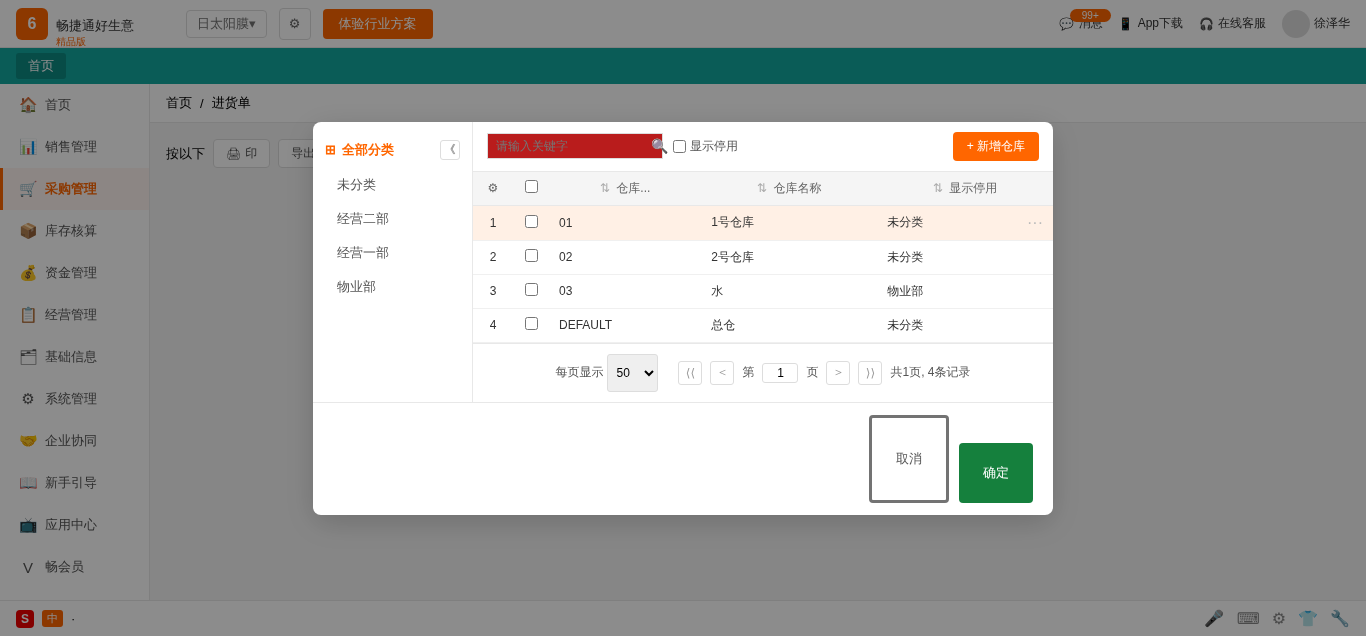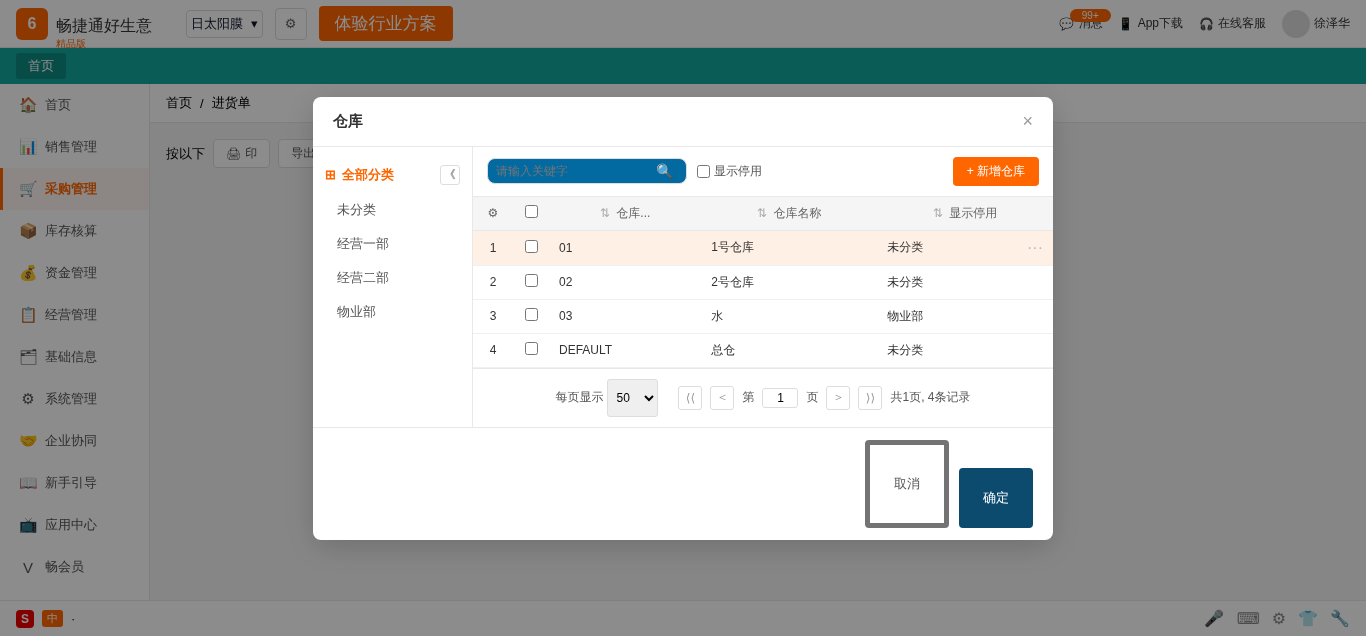--- a/index.html
+++ b/index.html
@@ -16,37 +16,37 @@
       position: fixed; top: 0; left: 0; right: 0; z-index: 100;
     }
     .logo-area {
       display: flex; align-items: center; width: 150px;
     }
     .logo-icon {
       width: 32px; height: 32px; background: #f60; border-radius: 6px;
       display: flex; align-items: center; justify-content: center;
       color: #fff; font-weight: bold; font-size: 16px; margin-right: 8px;
     }
-    .logo-text { font-size: 16px; color: #333; line-height: 1.3; margin-top: 20px; }
+    .logo-text { font-size: 13px; color: #333; line-height: 1.3; margin-top: 20px; }
     .logo-sub { font-size: 10px; color: #f60; }
     .header-middle {
       display: flex; align-items: center; flex: 1; padding: 0 20px; gap: 12px;
     }
     .store-selector {
-      display: flex; align-items: center; gap: 8px;
-      border: 1px solid #ddd; border-radius: 4px; padding: 4px 4px;
-      cursor: pointer; font-size: 13px; color: #0f172a;
+      display: flex; align-items: center; gap: 0;
+      border: 1px solid #ddd; border-radius: 4px; padding: 4px 10px;
+      cursor: pointer; font-size: 13px; color: #737373;
     }
     .gear-btn {
       width: 32px; height: 32px; display: flex; align-items: center; justify-content: center;
       border: 1px solid #ddd; border-radius: 4px; cursor: pointer; color: #666;
     }
     .trial-btn {
       background: #f60; color: #fff; border: none; border-radius: 4px;
-      padding: 6px 16px; cursor: pointer; font-size: 17px;
+      padding: 6px 16px; cursor: pointer; font-size: 13px;
     }
     .header-right {
       display: flex; align-items: center; gap: 16px; margin-left: auto;
     }
     .header-right-item {
       display: flex; align-items: center; gap: 4px; cursor: pointer; color: #333; font-size: 12px;
       position: relative;
     }
     .badge {
       background: #f60; color: #fff; border-radius: 10px; font-size: 10px;
@@ -138,22 +138,22 @@
       padding: 8px 16px 8px 24px; cursor: pointer; color: #555; font-size: 13px;
     }
 
     
     .table-area { flex: 1; display: flex; flex-direction: column; overflow: hidden; }
     .table-toolbar {
       display: flex; align-items: center; gap: 10px; padding: 10px 14px;
       border-bottom: 1px solid #e8e8e8;
     }
     .search-input-wrap {
-      display: flex; align-items: center; border: 1px solid #ddd; border-radius: 8px;
-      padding: 4px 8px; width: 200px; background: #0369a1;
+      display: flex; align-items: center; border: 1px solid #ddd; border-radius: 0;
+      padding: 4px 8px; width: 176px; background: #b91c1c;
     }
     .search-input-wrap input {
       border: none; outline: none; font-size: 12px; width: 160px; background: transparent;
     }
     .search-icon { color: #bbb; font-size: 14px; cursor: pointer; }
     .show-disabled-label { display: flex; align-items: center; gap: 4px; color: #555; font-size: 12px; cursor: pointer; }
     .add-warehouse-btn {
       margin-left: auto; background: #f60; color: #fff; border: none; border-radius: 4px;
       padding: 6px 14px; cursor: pointer; font-size: 12px; display: flex; align-items: center; gap: 4px;
     }
@@ -185,22 +185,22 @@
       display: flex; align-items: center; justify-content: center;
       cursor: pointer; color: #999; background: #fff; font-size: 12px;
     }
     .page-input { width: 36px; border: 1px solid #ddd; border-radius: 3px; text-align: center; padding: 2px 4px; font-size: 12px; }
 
     
     .modal-footer {
       display: flex; justify-content: flex-end; gap: 10px;
       padding: 12px 20px; border-top: 1px solid #e8e8e8;
     }
-    .cancel-btn { border: 5px solid #737373; background: #fff; border-radius: 4px; padding: 7px 24px; cursor: pointer; font-size: 13px; color: #555; }
-    .confirm-btn { background: #0c4a6e; color: #fff; border: none; border-radius: 4px; padding: 21px 24px; cursor: pointer; font-size: 13px; margin-top: 28px; }
+    .cancel-btn { border: 3px solid #737373; background: #fff; border-radius: 4px; padding: 7px 24px; cursor: pointer; font-size: 13px; color: #555; }
+    .confirm-btn { background: #15803d; color: #fff; border: none; border-radius: 4px; padding: 21px 24px; cursor: pointer; font-size: 13px; margin-top: 28px; }
 
     
     .bottom-bar {
       position: fixed; bottom: 0; left: 0; right: 0; height: 36px;
       background: #fff; border-top: 1px solid #e8e8e8;
       display: flex; align-items: center; justify-content: space-between;
       padding: 0 16px; z-index: 90;
     }
     .bottom-left { display: flex; align-items: center; gap: 8px; }
     .bottom-right { display: flex; align-items: center; gap: 12px; }
@@ -334,41 +334,37 @@
       <button class="btn">
         <span>设置</span>
       </button>
     </div>
   </div>
 </div>
 
 <div class="overlay">
   <div class="modal">
 
-    <div class="modal-header">
-      <span class="modal-title">仓库</span>
-      <button class="modal-close">×</button>
-    </div>
 
     <div class="modal-body">
 
       <div class="cat-sidebar">
         <div class="cat-header">
           <span>⊞</span>
           <span>全部分类</span>
           <div class="cat-collapse-btn">《</div>
         </div>
         <div class="cat-item">
           <span>未分类</span>
         </div>
         <div class="cat-item">
+          <span>经营二部</span>
+        </div>
+        <div class="cat-item">
           <span>经营一部</span>
-        </div>
-        <div class="cat-item">
-          <span>经营二部</span>
         </div>
         <div class="cat-item">
           <span>物业部</span>
         </div>
       </div>
 
       <div class="table-area">
 
         <div class="table-toolbar">
           <div class="search-input-wrap">

